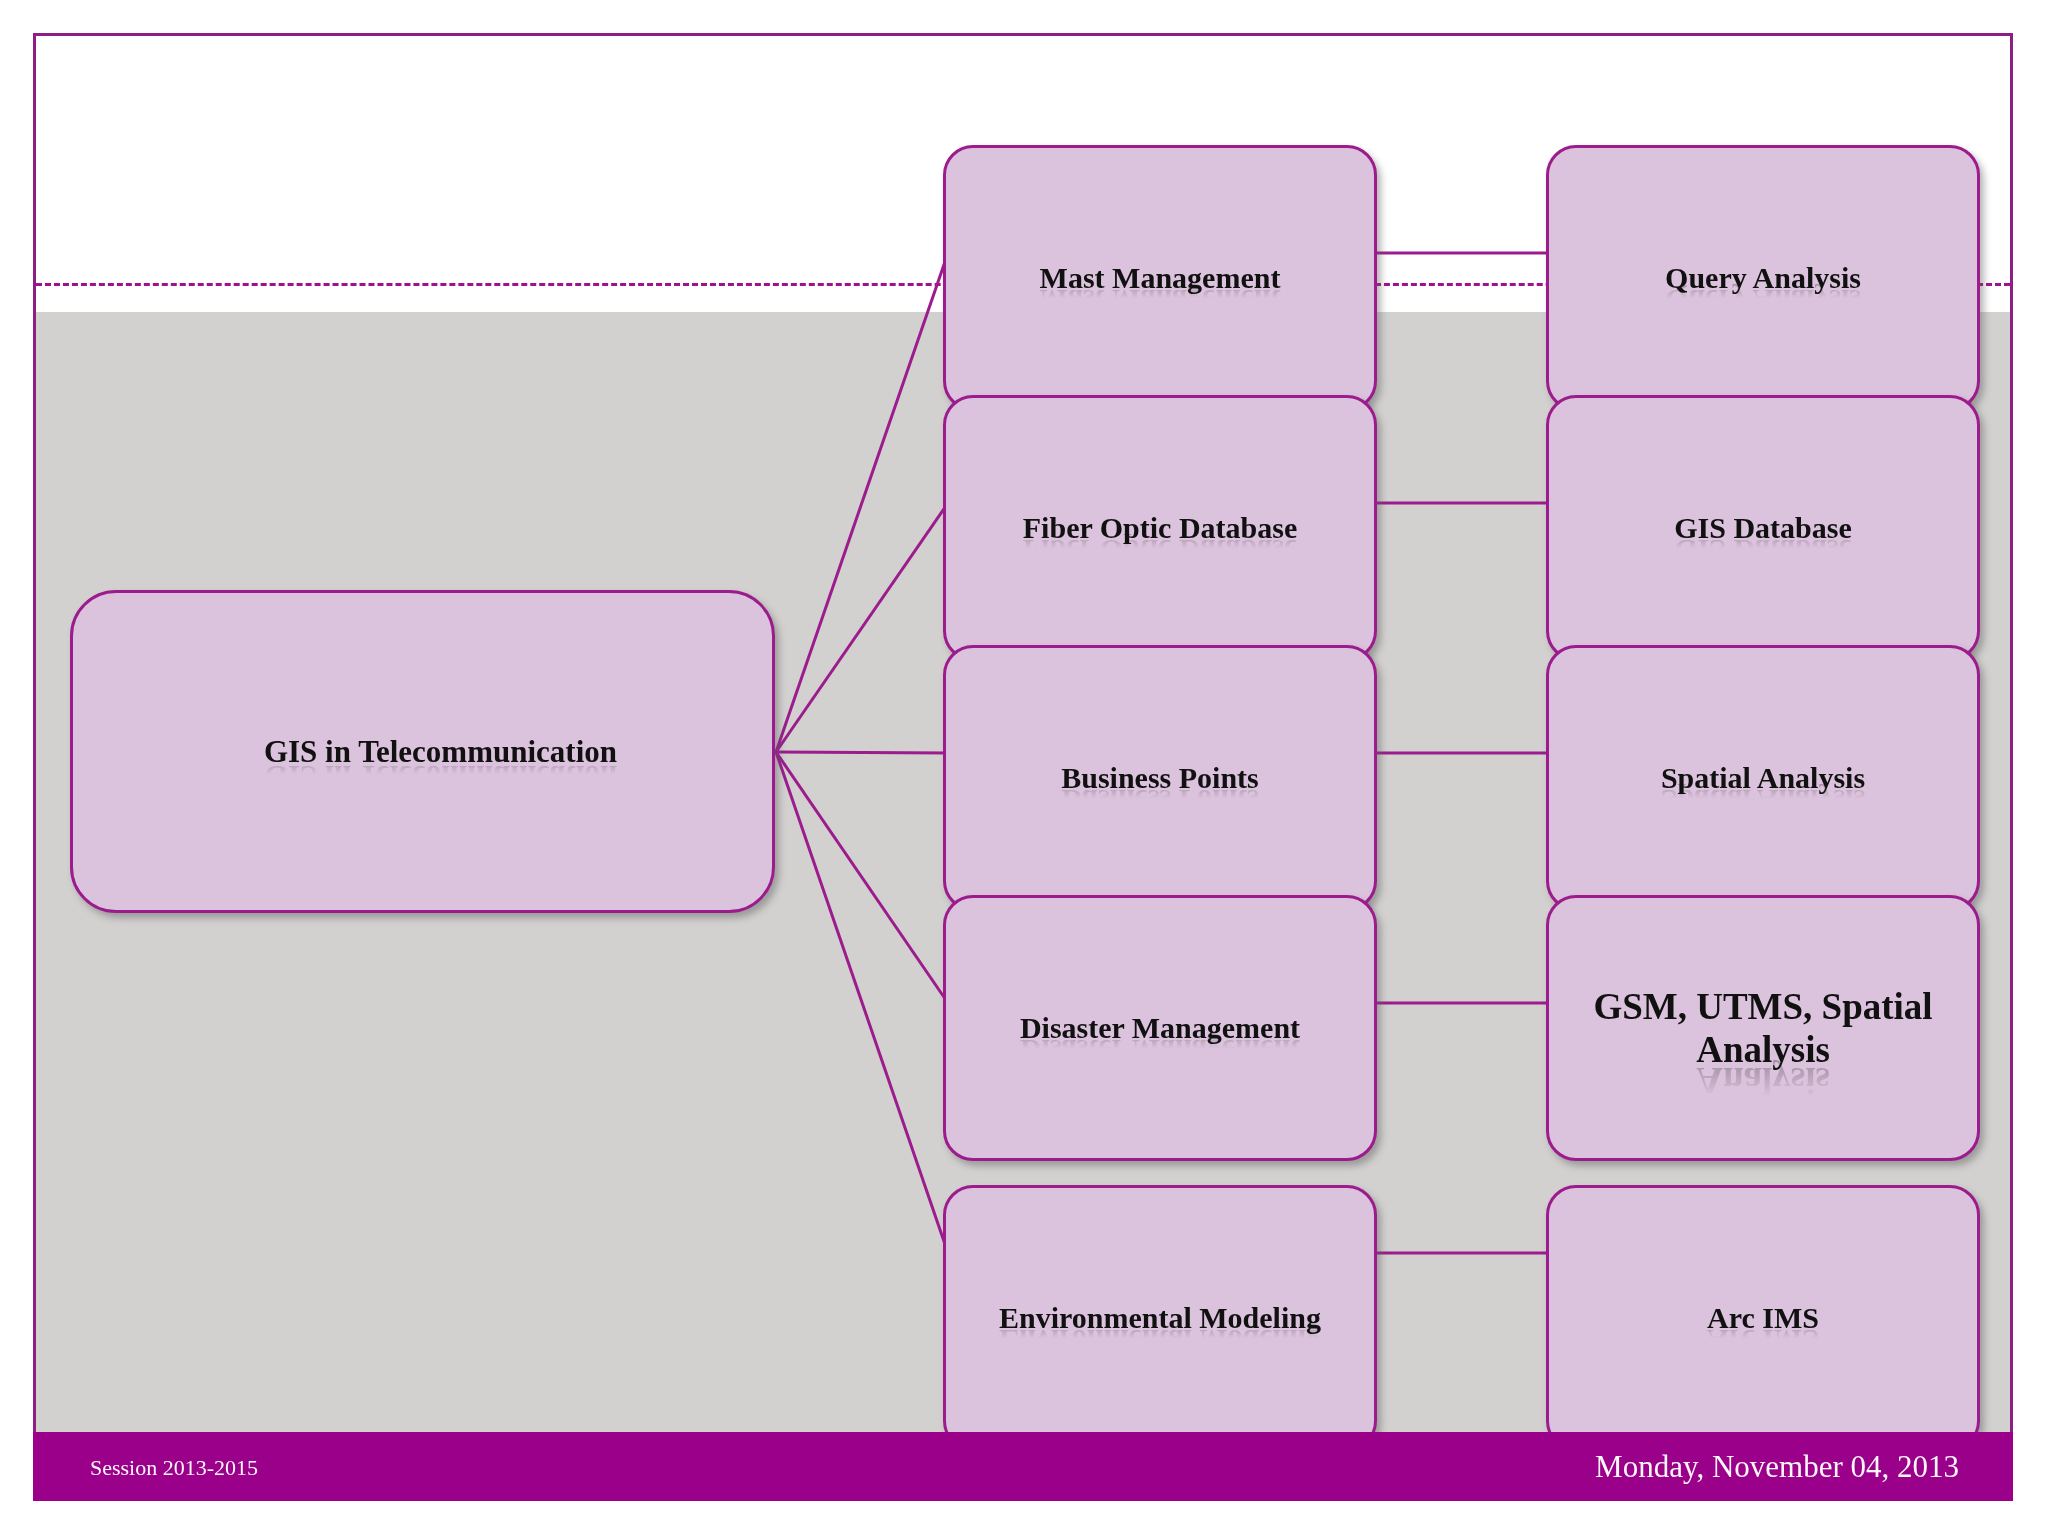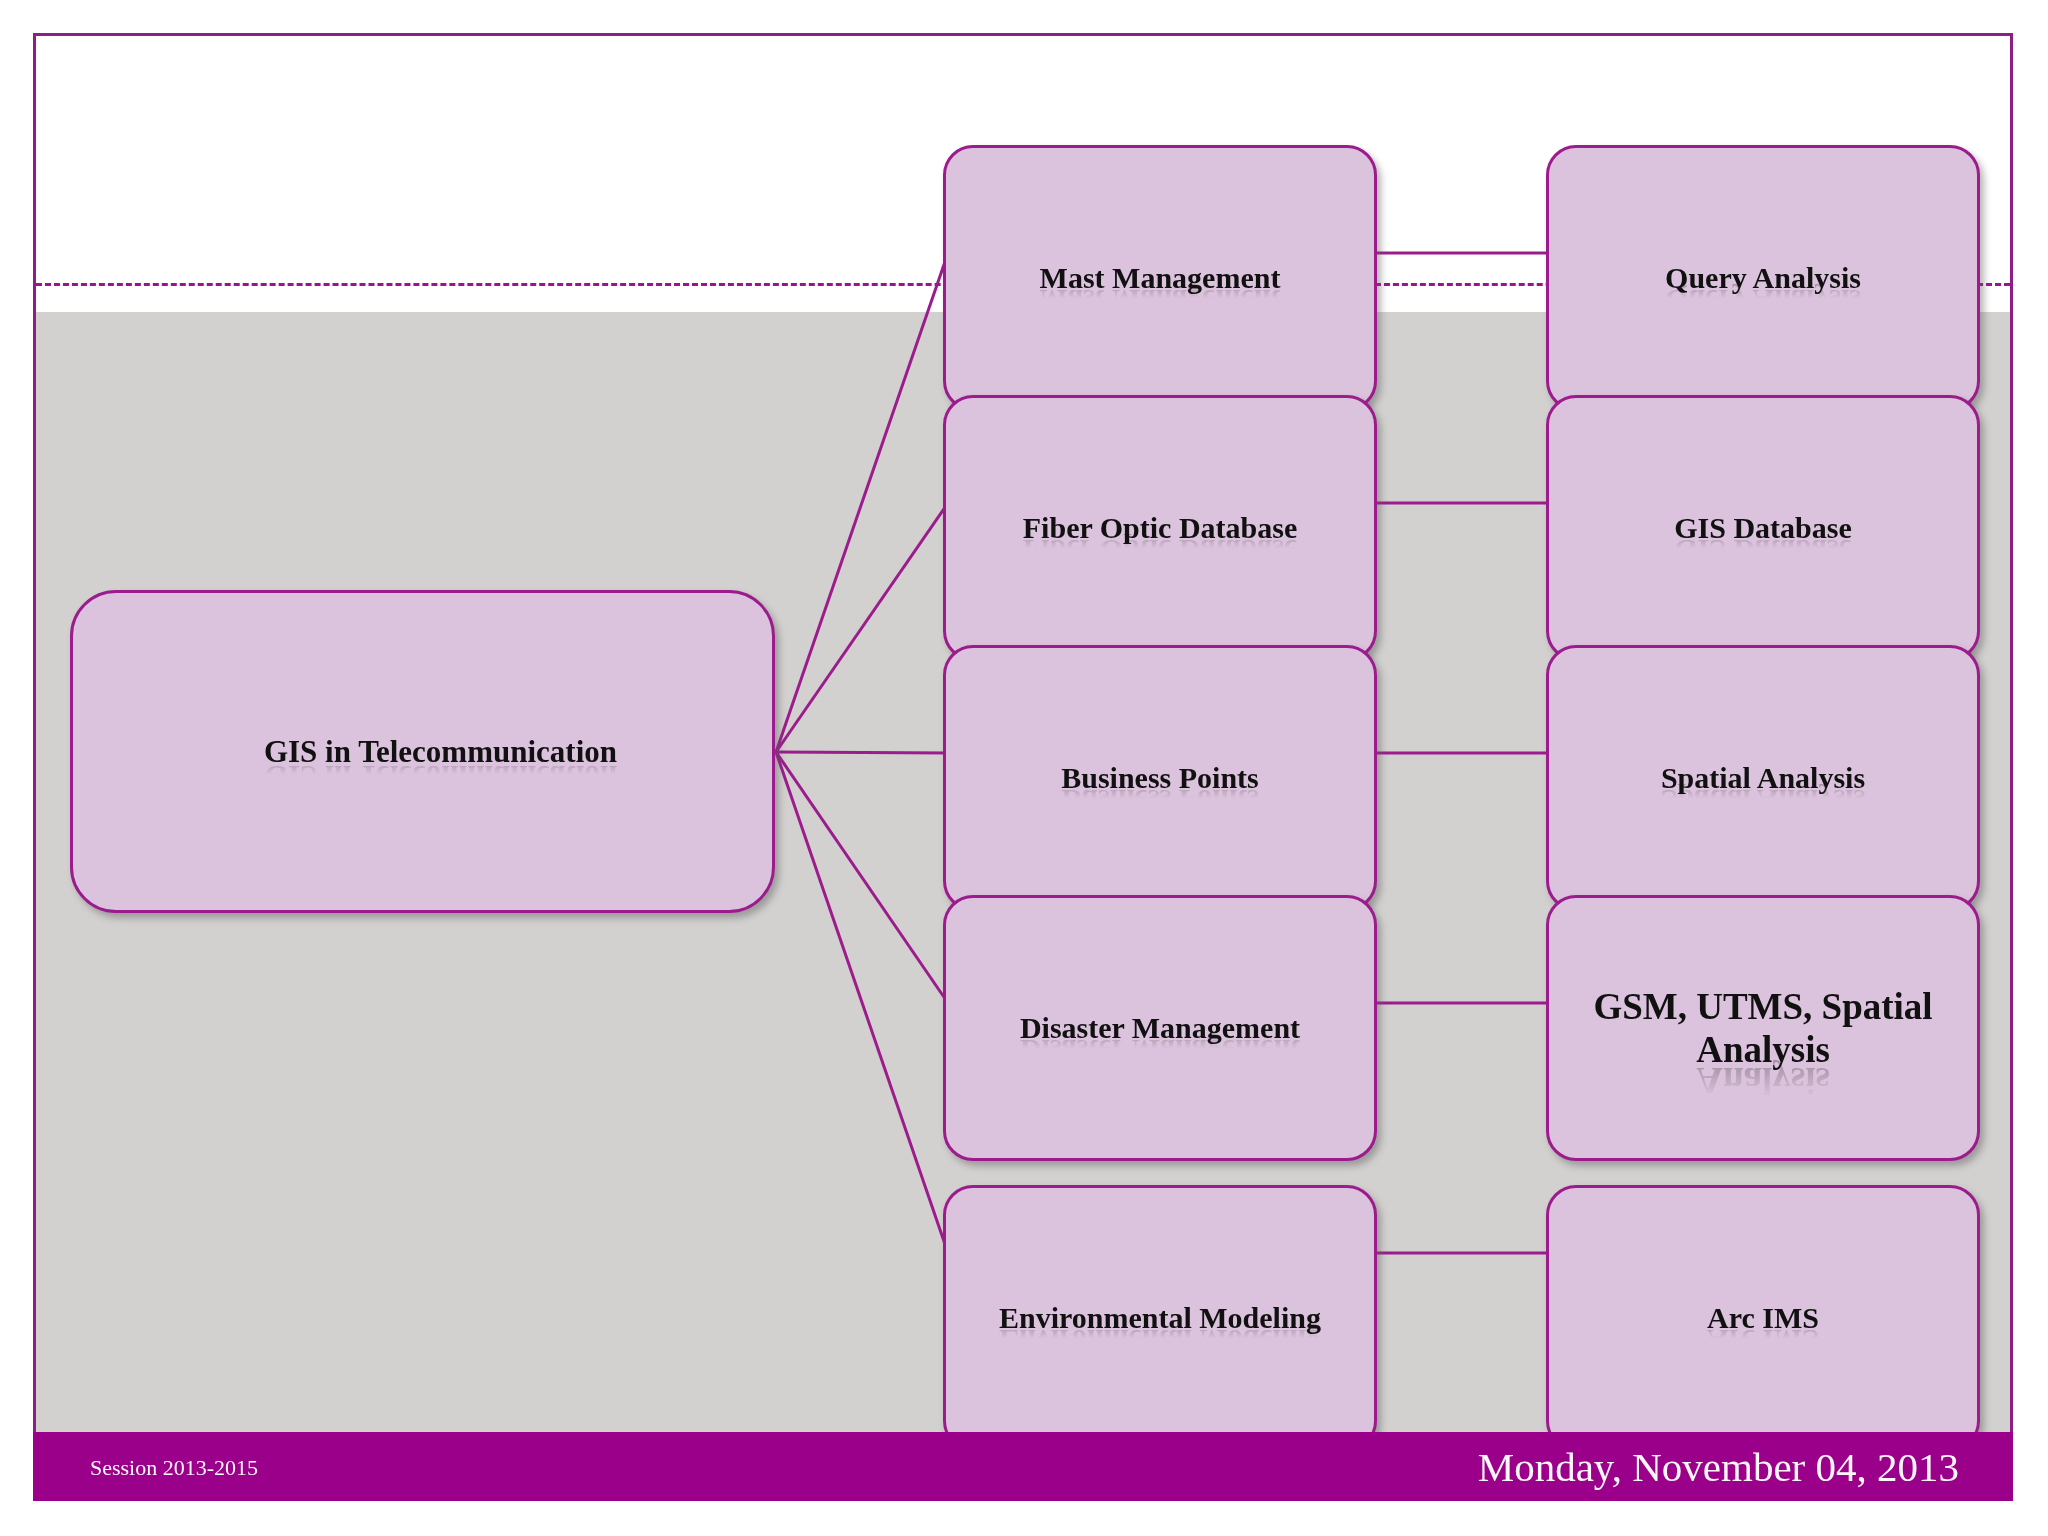--- a/index.html
+++ b/index.html
@@ -52,21 +52,21 @@
   .footer-bar{
     position:absolute;left:33px;top:1432px;width:1980px;height:69px;
     background:#9A0089;z-index:5;color:#FDF7FC;
   }
   .footer-session{
     position:absolute;left:57px;top:0;height:69px;line-height:72px;
     font-size:22px;
   }
   .footer-date{
     position:absolute;right:54px;top:0;height:69px;line-height:70px;
-    font-size:41px;
+    font-size:31px;
   }
 </style>
 </head>
 <body>
 
 <div id="page">
 
   <div class="gray-area"></div>
   <div class="frame"></div>
   <div class="dashed-line"></div>

